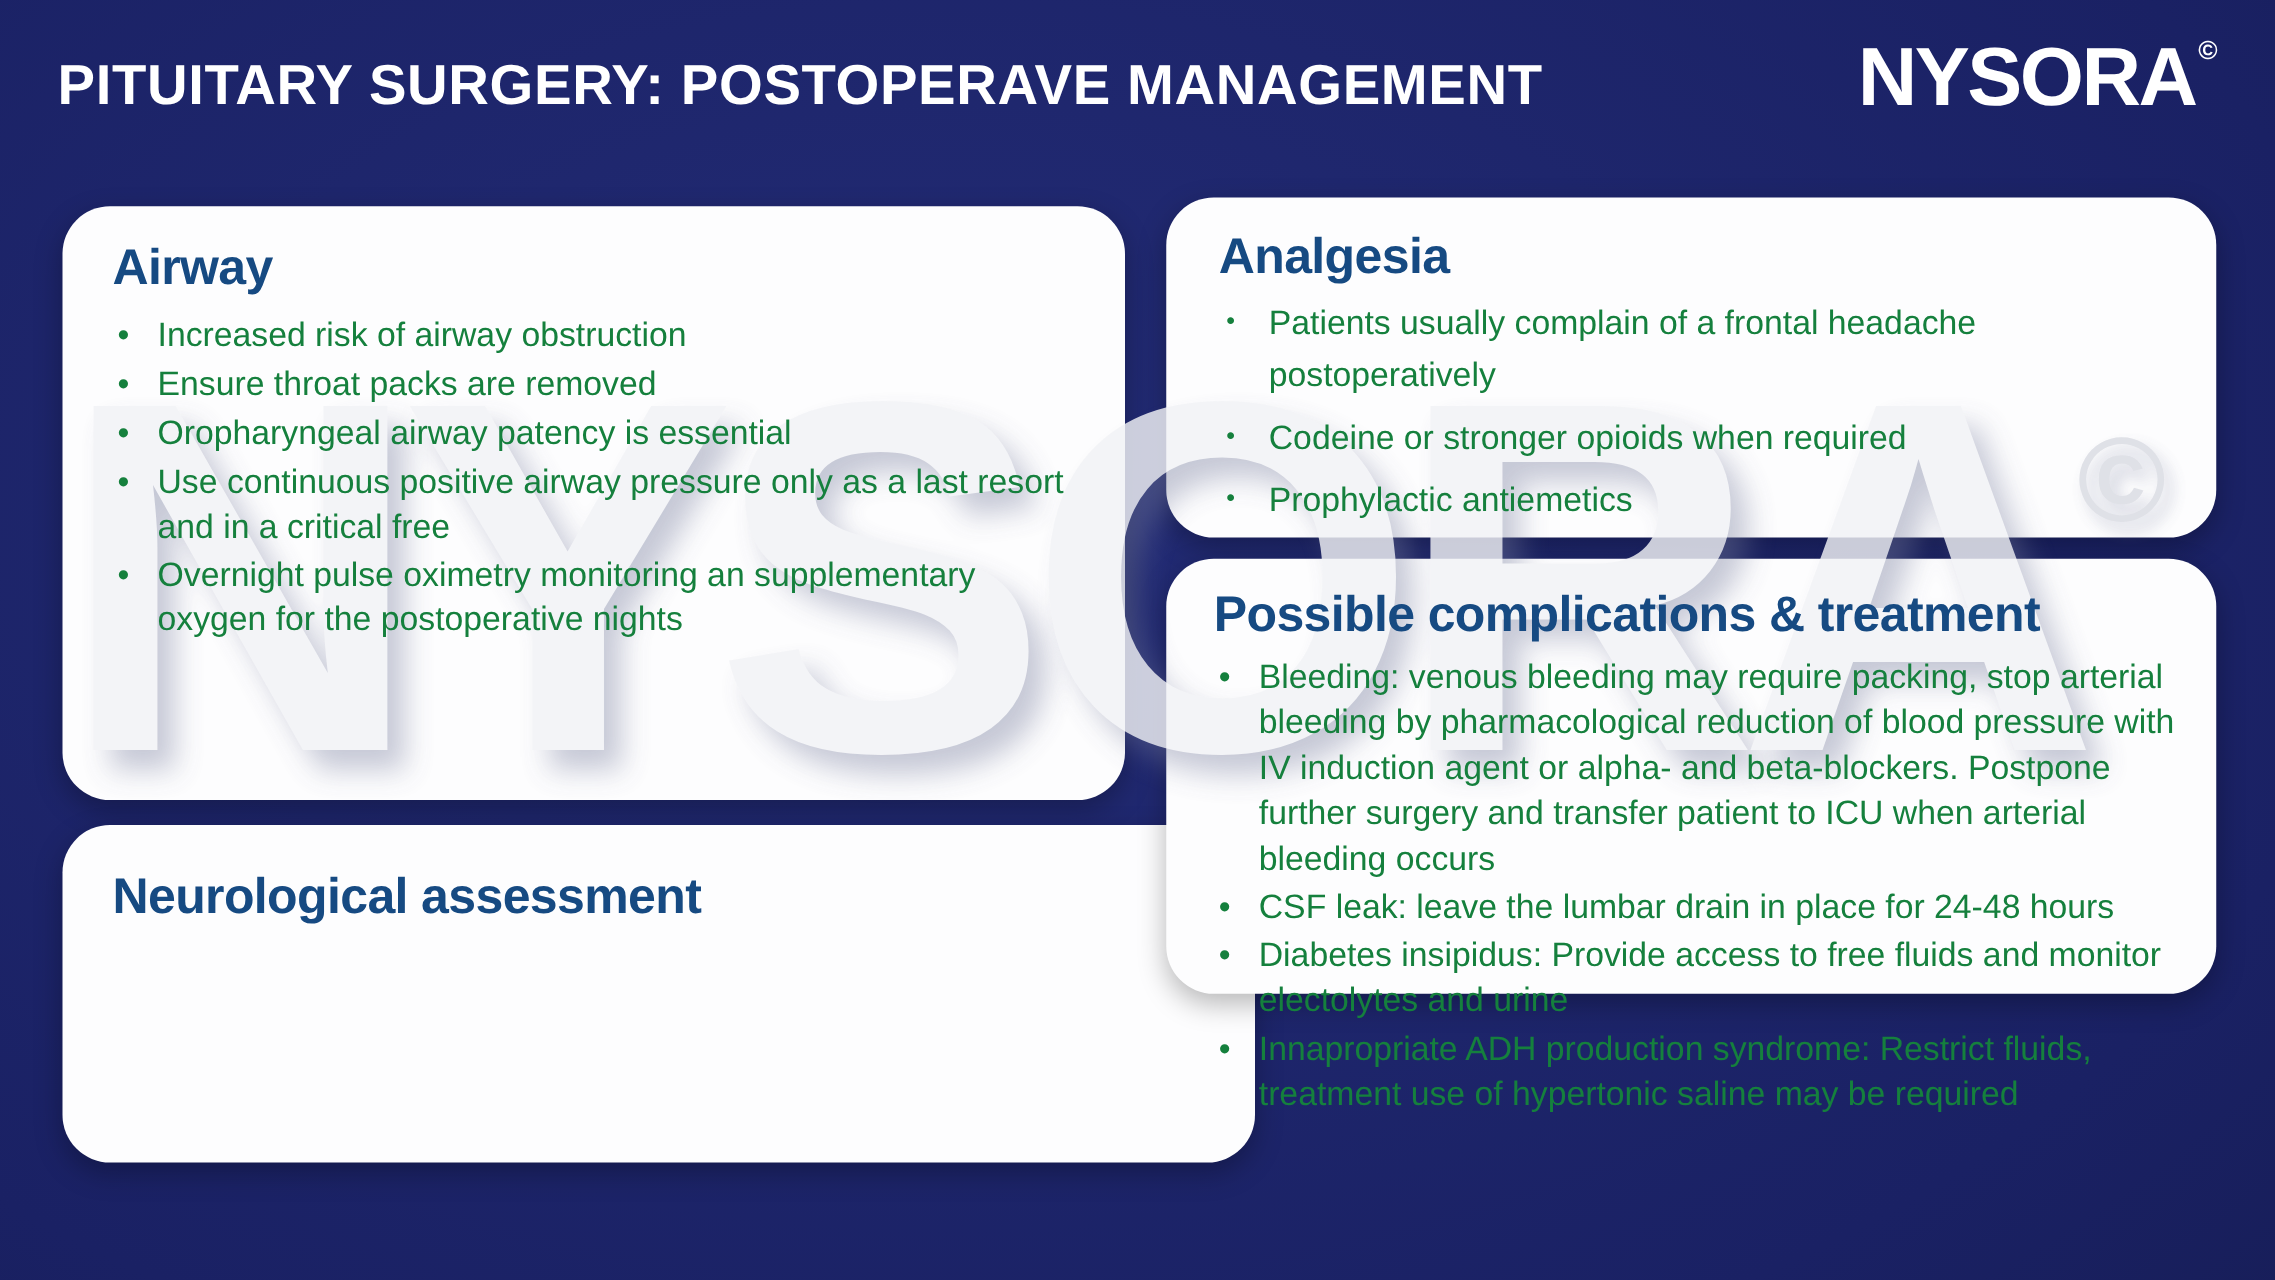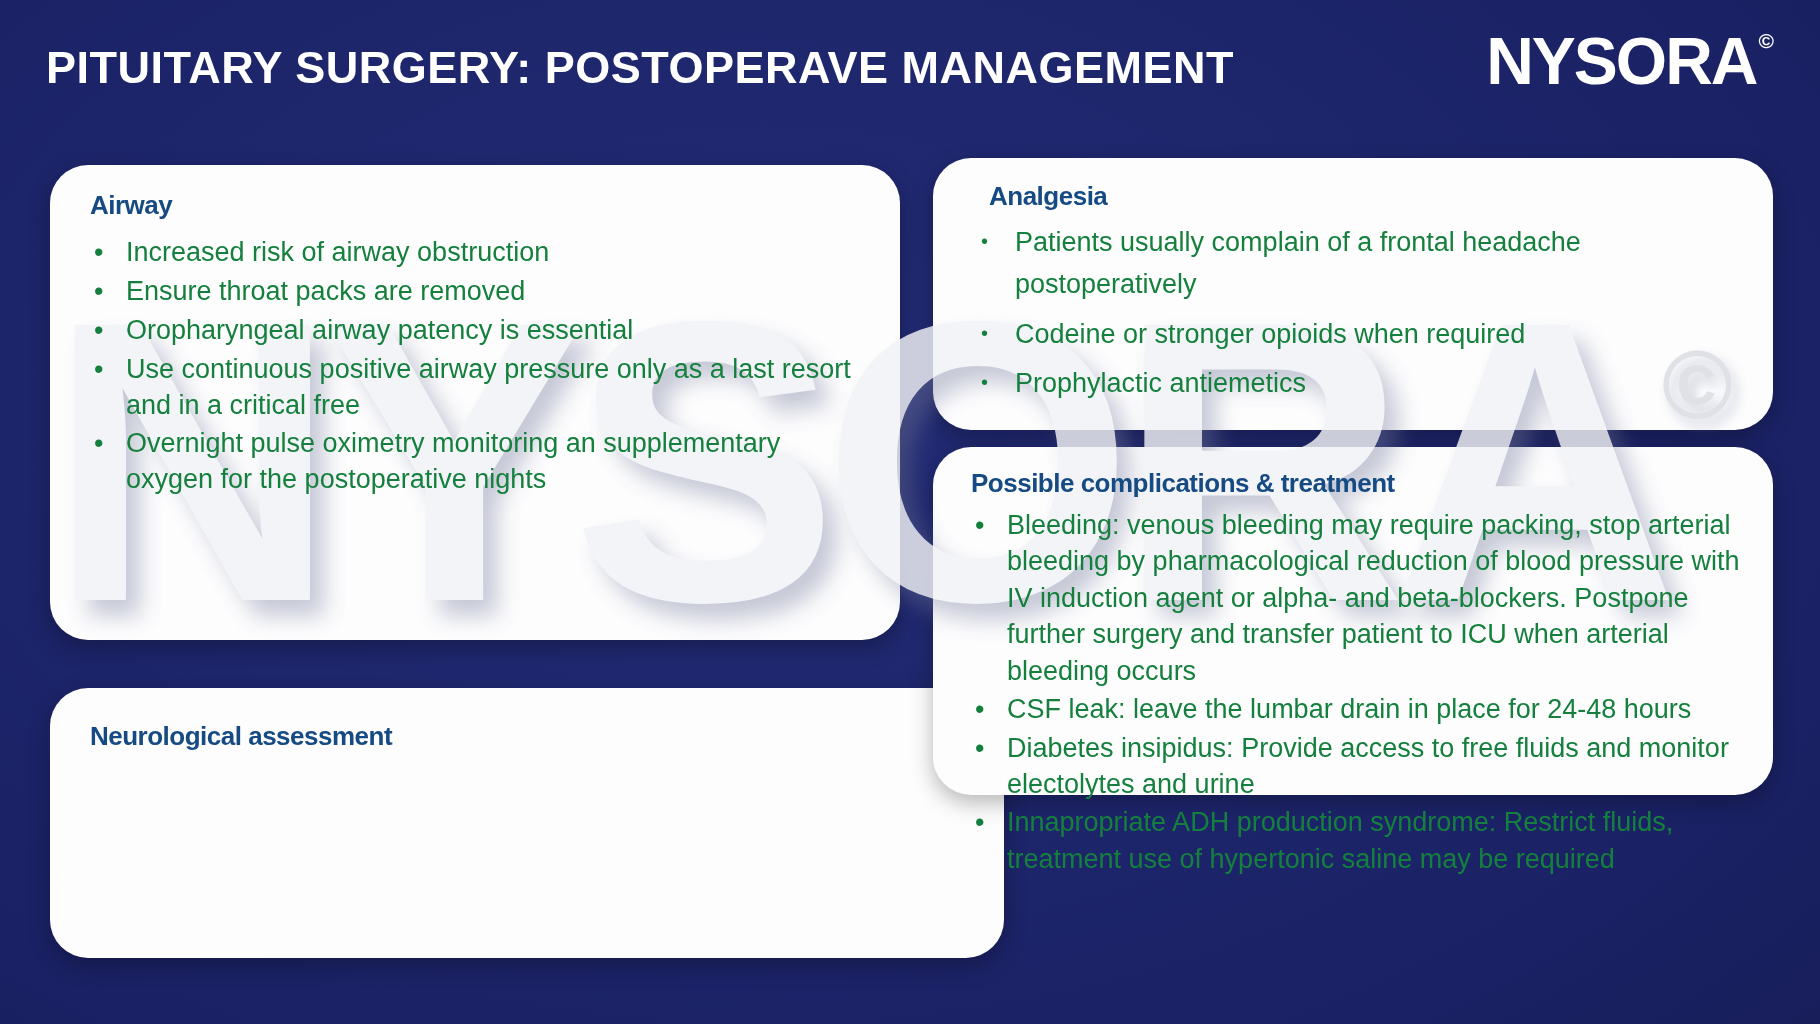--- a/index.html
+++ b/index.html
@@ -51,35 +51,35 @@
 
   
   .card {
     position:absolute;       
     background:#fdfdfe;
     border-radius:38px;
     box-shadow: 0 8px 22px rgba(0,0,0,0.28);
   }
   .card-inner { position:relative; z-index:2; }
   .card-airway        { left:50px;  top:165px; width:850px; height:475px; }
-  .card-neuro         { left:50px;  top:688px; width:954px; height:270px; }
+  .card-neuro         { left:50px;  top:660px; width:954px; height:270px; }
   .card-analgesia     { left:933px; top:158px; width:840px; height:272px; }
   .card-complications { left:933px; top:447px; width:840px; height:348px; }
 
   .card-airway        .card-inner { padding:26px 30px 0 40px; }
   .card-neuro         .card-inner { padding:34px 30px 0 40px; }
   .card-analgesia     .card-inner { padding:24px 26px 0 42px; }
   .card-complications .card-inner { padding:22px 24px 0 38px; }
 
   .card-title {
-    color:#164a82; font-weight:800; font-size:26px;
+    color:#164a82; font-weight:800; font-size:40px;
     margin:0 0 14px 0; line-height:1.15; letter-spacing:-0.5px;
   }
   .card-neuro .card-title { margin-bottom:16px; }
-  .card-analgesia .card-title { margin-bottom:10px;margin-left:14px; }
+  .card-analgesia .card-title { margin-bottom:10px; }
   .card-complications .card-title { margin-bottom:8px; }
 
   ul.bullets { list-style:none; margin:0; padding:0; }
   ul.bullets li {
     position:relative;
     color:#15803d; font-size:27px; line-height:1.33;
     padding-left:36px; margin-bottom:3px;
   }
   ul.bullets li::before {
     content:"\2022";

